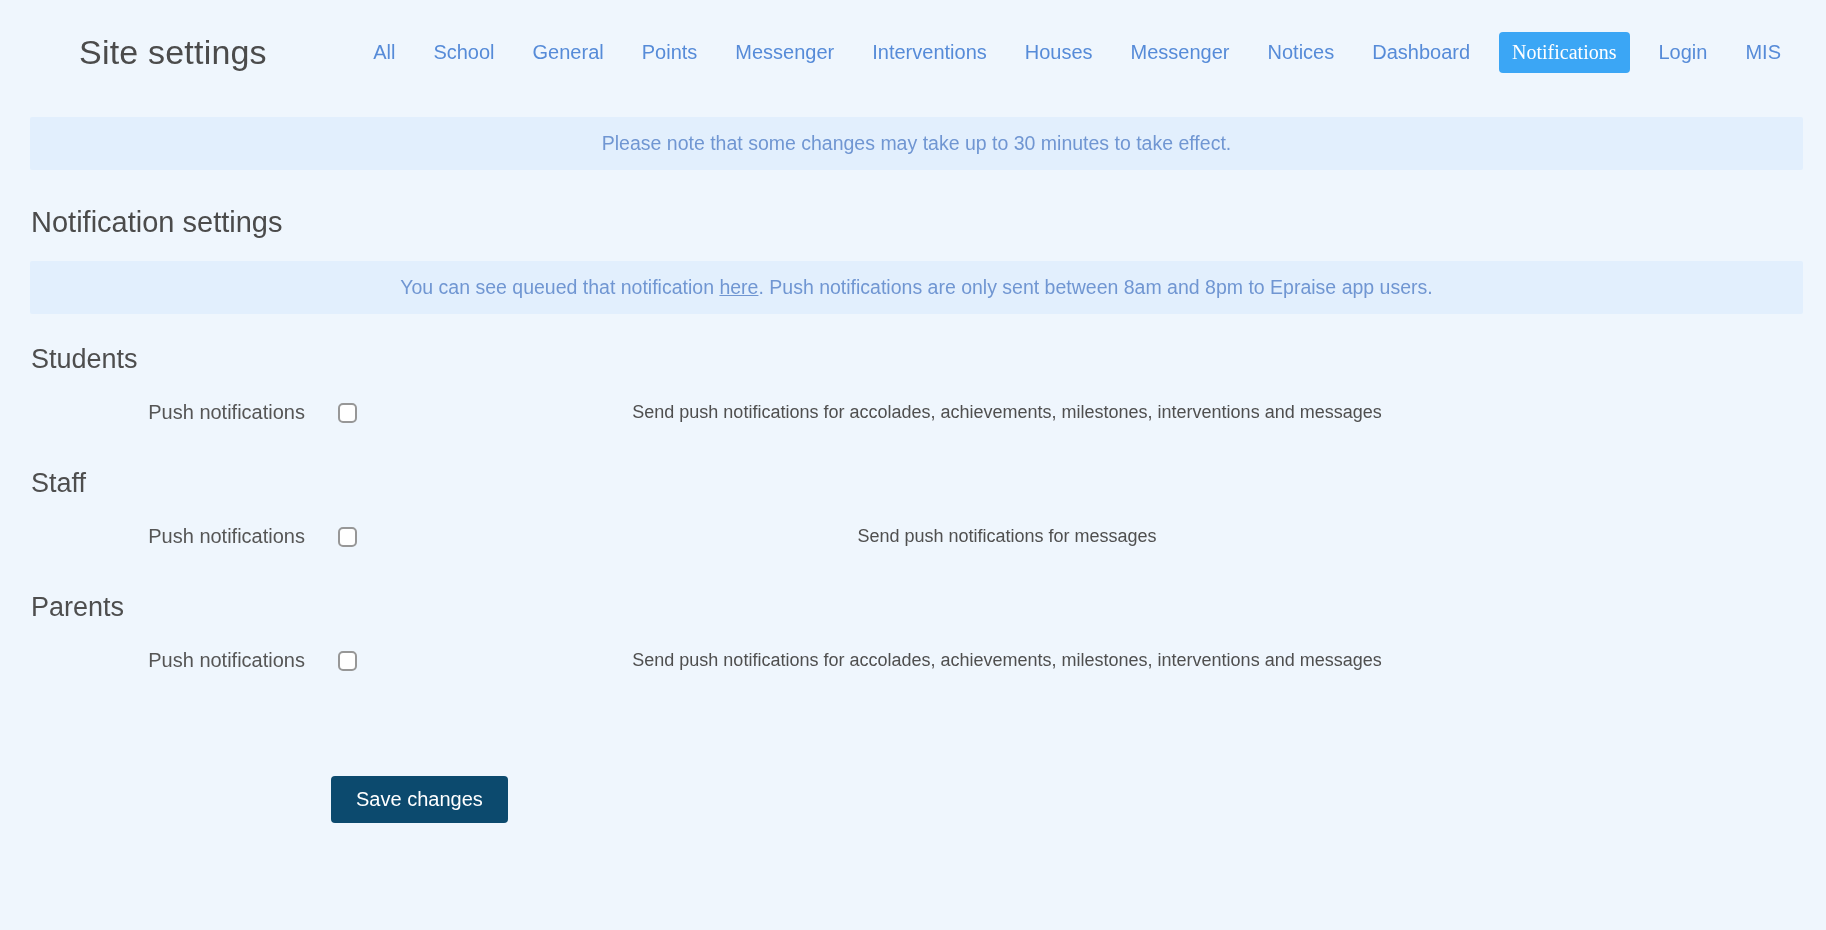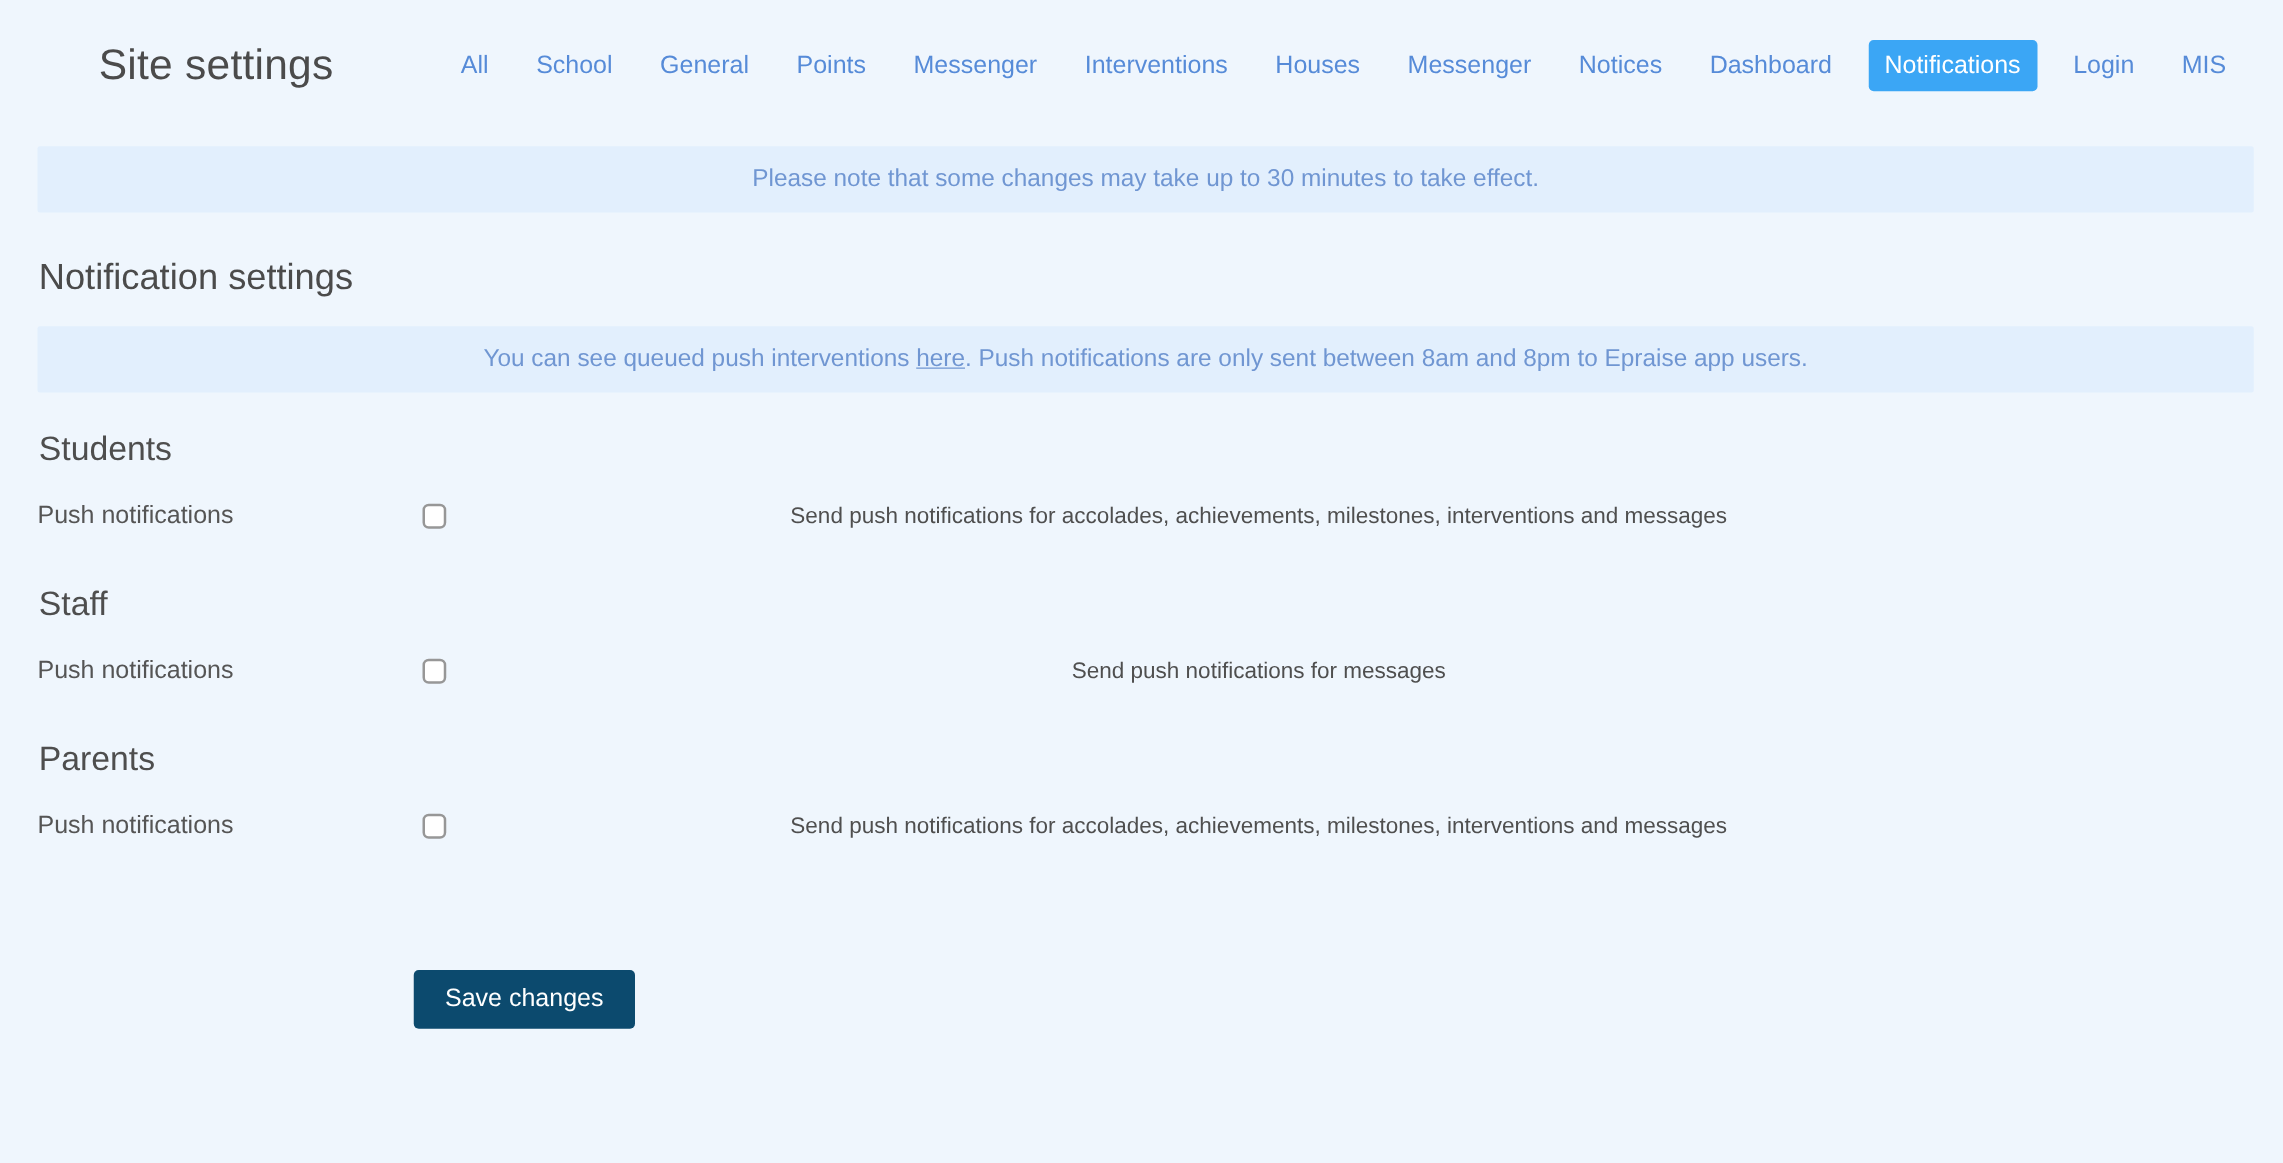--- a/index.html
+++ b/index.html
@@ -36,20 +36,21 @@
     text-decoration:none;
     padding:8px 9px;
     border-radius:4px;
     white-space:nowrap;
     cursor:pointer;
   }
   .nav a.tab.active {
     background:#3ba6f5;
     color:#ffffff;
     padding:9px 13px;
+    font-family:Liberation Serif, serif;
   }
   
   .banner {
     margin:0 23px 0 30px;
     background:#e2effd;
     color:#7096d2;
     font-size:19.5px;
     text-align:center;
     padding:15px 10px;
     border-radius:2px;
@@ -75,21 +76,21 @@
     margin:44px 0 0 1px;
   }
   .group-heading.first { margin-top:30px; }
   .form-row {
     margin-top:26px;
     display:flex;
     align-items:center;
   }
   .row-label {
     width:275px;
-    text-align:left;
+    text-align:right;
     font-size:20px;
     color:#555555;
   }
   .checkbox {
     appearance:none;
     -webkit-appearance:none;
     width:19px;
     height:20px;
     border:2px solid #979797;
     border-radius:5px;
@@ -142,21 +143,21 @@
 
 <div class="banner first">
   <span>Please note that some changes may take up to 30 minutes to take effect.</span>
 </div>
 
 <div class="content">
   <h2 class="section-heading">Notification settings</h2>
 </div>
 
 <div class="banner">
-  <span>You can see queued push interventions </span><a>here</a><span>. Push notifications are only sent between 8am and 8pm to Epraise app users.</span>
+  <span>You can see queued that notification </span><a>here</a><span>. Push notifications are only sent between 8am and 8pm to Epraise app users.</span>
 </div>
 
 <div class="content">
 
   <h3 class="group-heading first">Students</h3>
   <div class="form-row">
     <span class="row-label">Push notifications</span>
     <input type="checkbox" class="checkbox" style="">
     <span class="row-help">Send push notifications for accolades, achievements, milestones, interventions and messages</span>
   </div>

